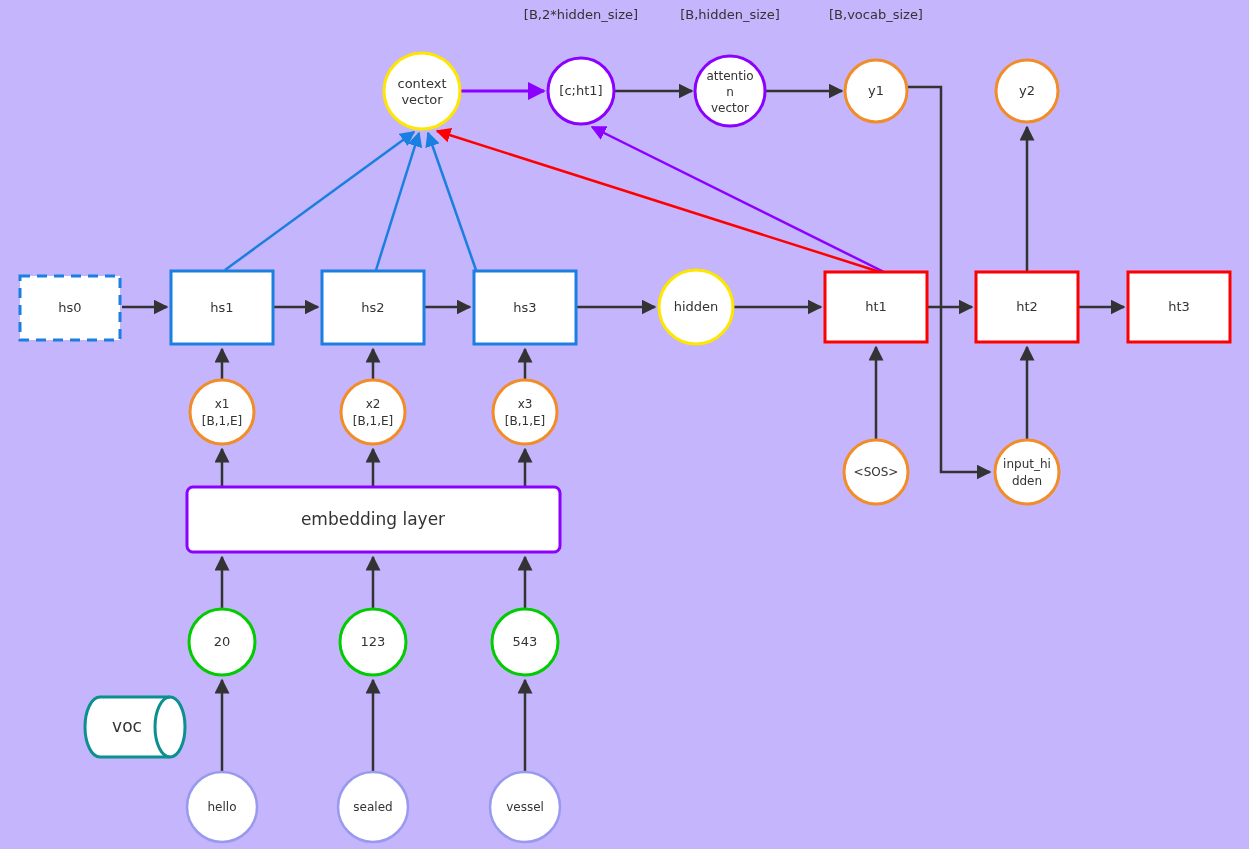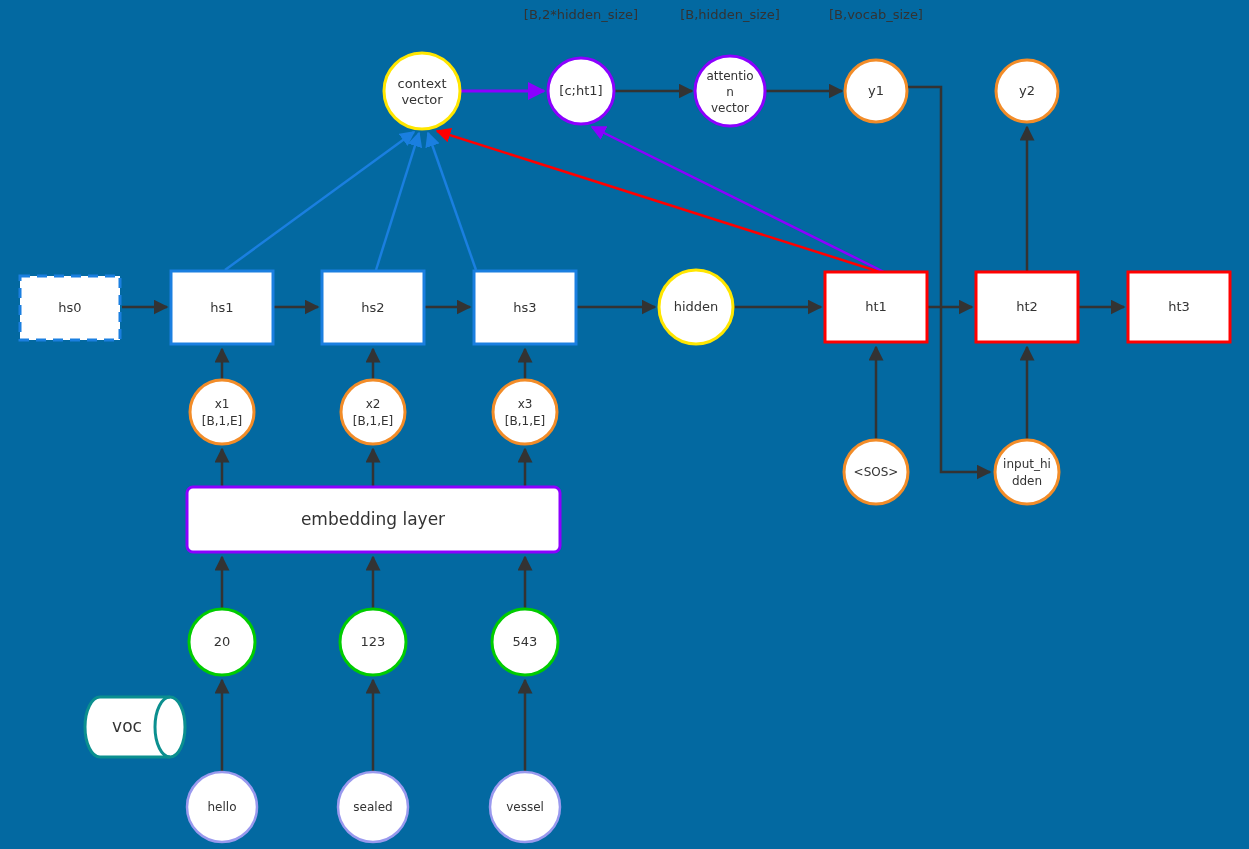--- a/index.html
+++ b/index.html
@@ -8,21 +8,21 @@
     padding: 0;
     background: #ffffff;
   }
   body {
     font-family: "DejaVu Sans", sans-serif;
   }
   #canvas-wrap {
     position: relative;
     width: 1249px;
     height: 849px;
-    background: #0369a1;
+    background: #c4b5fd;
     overflow: hidden;
   }
   svg#diagram {
     position: absolute;
     top: 0;
     left: 0;
     width: 1249px;
     height: 849px;
   }
   .node-text {

